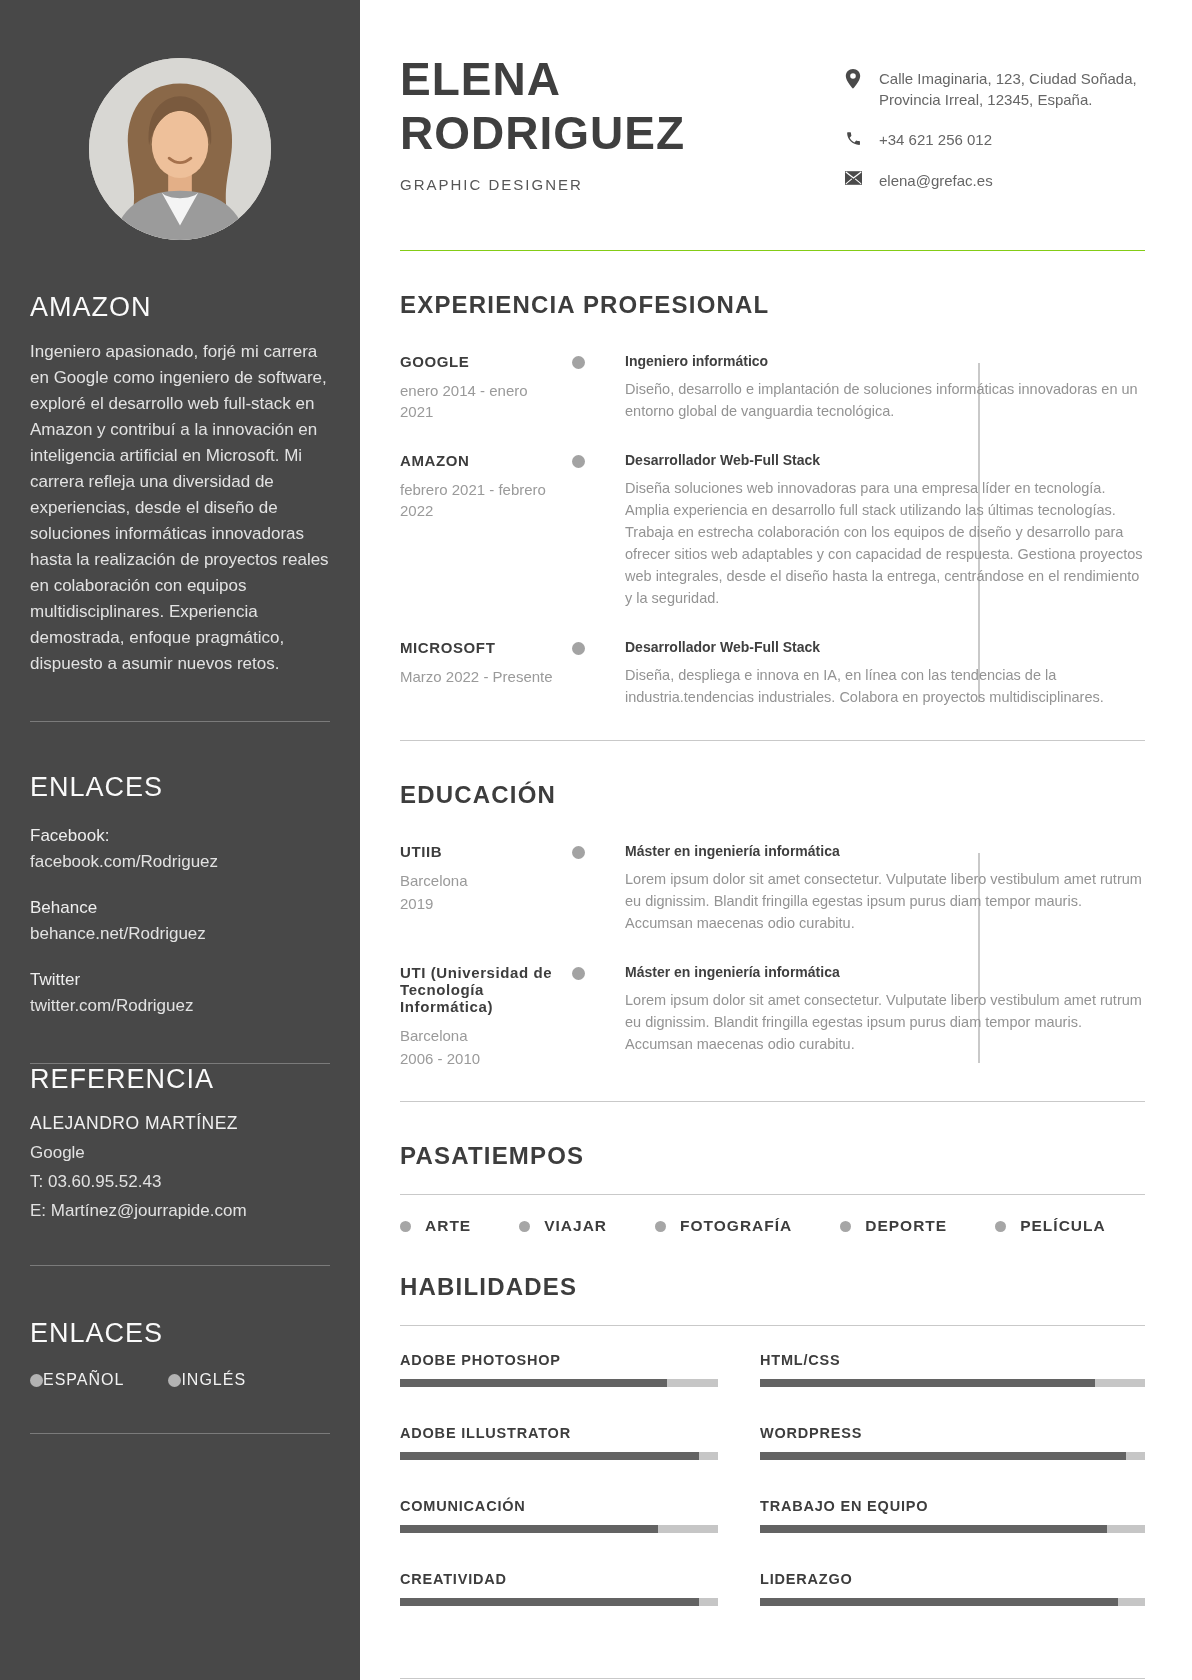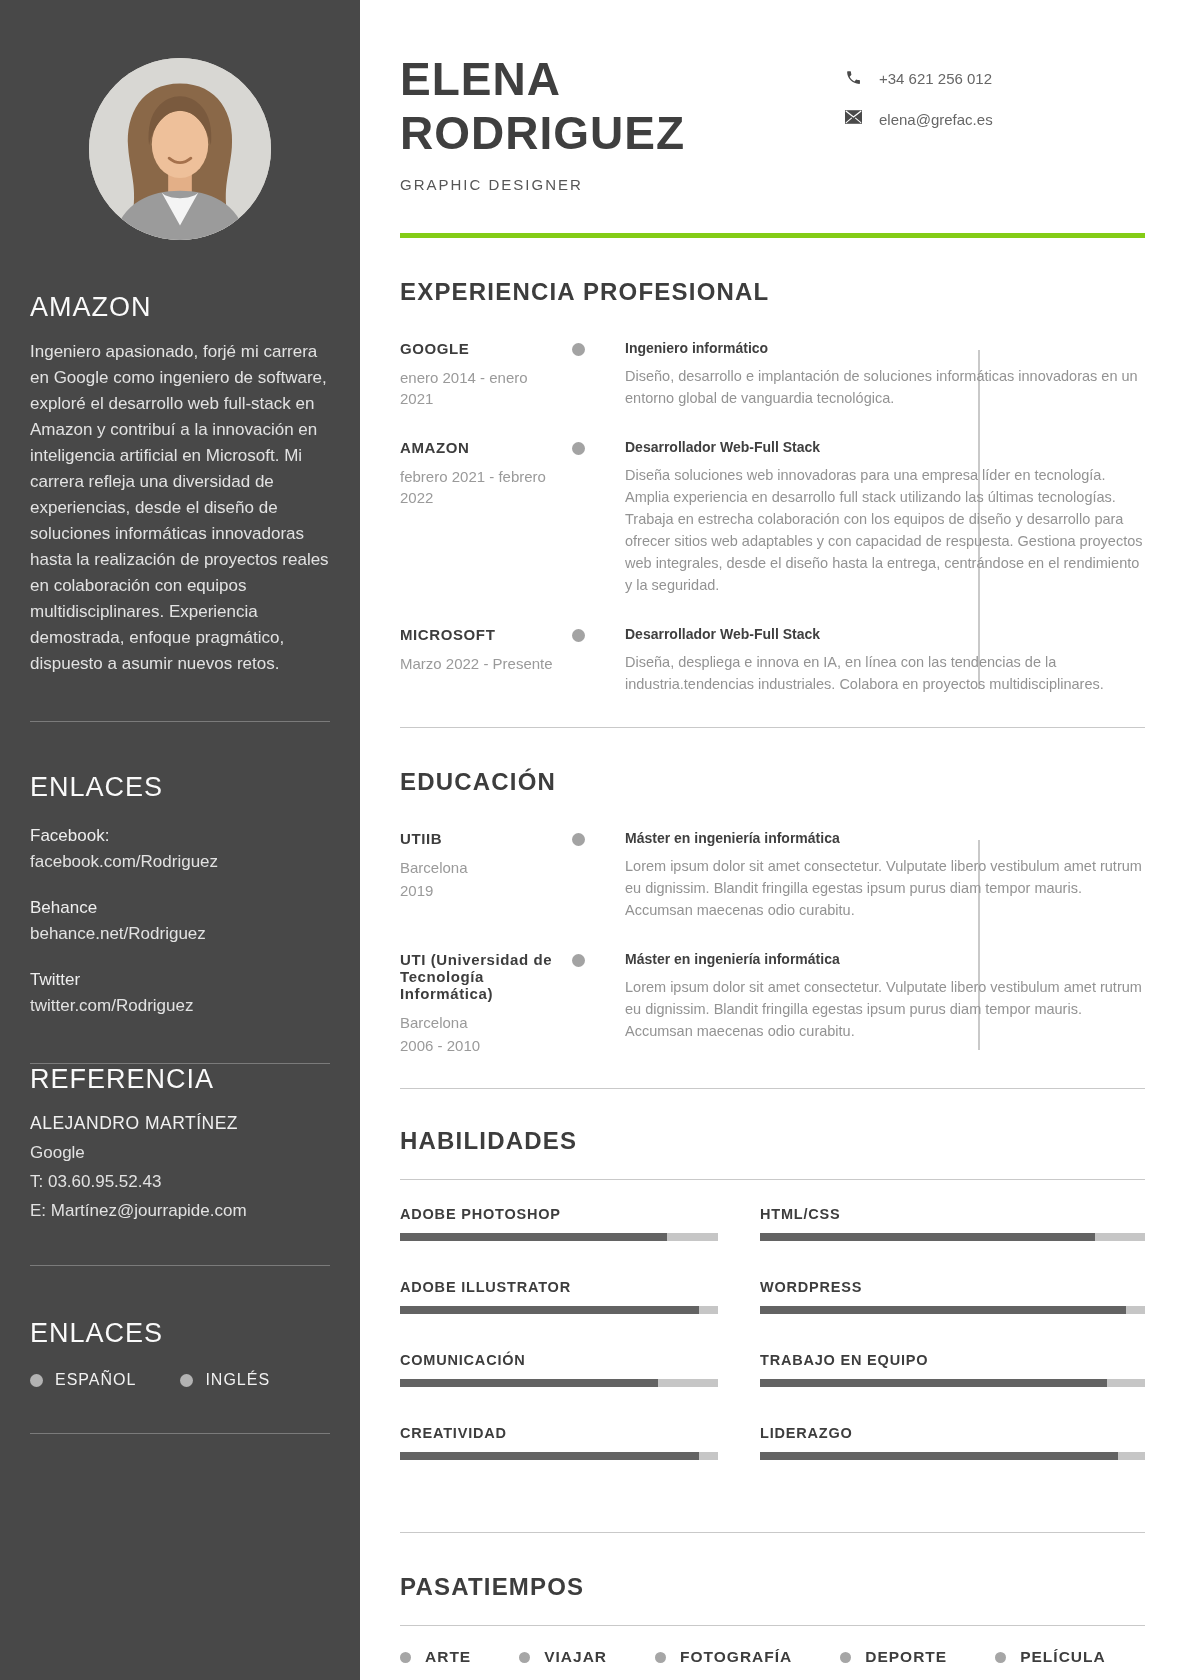--- a/index.html
+++ b/index.html
@@ -17,27 +17,27 @@
   .sb-divider { border:none; border-top:1px solid rgba(255,255,255,.28); margin:44px 0 0 0; }
   .sb-links { margin-top:50px; }
   .link-item { margin-top:20px; font-size:17px; line-height:26px; }
   .link-item .lk-label { color:#eeeeee; }
   .link-item .lk-url { color:#e2e2e2; }
   .sb-reference { }
   .sb-reference .ref-name { margin-top:18px; font-size:17.5px; letter-spacing:.5px; color:#f0f0f0; }
   .sb-reference .ref-line { margin-top:9px; font-size:17px; color:#e2e2e2; }
   .sb-languages { margin-top:52px; }
   .lang-row { display:flex; align-items:center; gap:44px; margin-top:22px; }
-  .lang-item { display:flex; align-items:center; gap:12px; }
+  .lang-item { display:flex; align-items:center; }
   .dot-bullet { width:13px; height:13px; border-radius:50%; background:#b3b3b3; flex:0 0 auto; }
   .lang-label { font-size:16px; letter-spacing:1px; color:#f2f2f2; }
 
   
   .main { margin-left:360px; padding:0 47px 0 40px; }
-  .header { display:flex; justify-content:space-between; padding-top:52px; padding-bottom:40px; border-bottom:5px solid #84cc16; }
+  .header { display:flex; justify-content:space-between; padding-top:52px; padding-bottom:40px; border-bottom:1px solid #84cc16; }
   .name-block h1 { font-size:46px; line-height:54px; font-weight:700; letter-spacing:1px; color:#3f3f3f; }
   .role { margin-top:16px; font-size:15px; letter-spacing:2px; color:#565656; }
   .contact-block { padding-top:16px; width:300px; }
   .contact-row { display:flex; gap:16px; margin-bottom:19px; align-items:flex-start; }
   .contact-row .cicon { flex:0 0 18px; padding-top:1px; }
   .contact-row .ctext { font-size:15px; line-height:21px; color:#666666; }
 
   .section { border-bottom:1px solid #c9c9c9; }
   .sec-title { font-size:24px; font-weight:700; letter-spacing:1.2px; color:#3d3d3d; }
 
@@ -145,20 +145,31 @@
 
     <header class="header">
       <div class="name-block">
         <h1>ELENA</h1>
         <h1>RODRIGUEZ</h1>
         <div class="role">GRAPHIC DESIGNER</div>
       </div>
       <div class="contact-block">
         <div class="contact-row">
           <span class="cicon">
+            <svg width="16" height="20" viewBox="0 0 16 20">
+                <path d="M8 0C3.9 0 .8 3.1.8 7.1c0 5.3 7.2 12.6 7.2 12.6s7.2-7.3 7.2-12.6C15.2 3.1 12.1 0 8 0zm0 9.8a2.8 2.8 0 110-5.6 2.8 2.8 0 010 5.6z" fill="#4a4a4a"></path>
+              </svg>
+          </span>
+          <span class="ctext">
+            <span>Calle Imaginaria, 123, Ciudad Soñada,</span><br>
+            <span>Provincia Irreal, 12345, España.</span>
+          </span>
+        </div>
+        <div class="contact-row">
+          <span class="cicon">
             <svg width="17" height="17" viewBox="0 0 24 24">
                 <path d="M6.6 10.8c1.5 2.9 3.8 5.2 6.7 6.7l2.2-2.2c.3-.3.7-.4 1-.2 1.1.4 2.3.6 3.6.6.6 0 1 .4 1 1V20c0 .6-.4 1-1 1C10.6 21 3 13.4 3 4c0-.6.4-1 1-1h3.4c.6 0 1 .4 1 1 0 1.2.2 2.4.6 3.6.1.3 0 .7-.2 1l-2.2 2.2z" fill="#4a4a4a"></path>
               </svg>
           </span>
           <span class="ctext">+34 621 256 012</span>
         </div>
         <div class="contact-row">
           <span class="cicon">
             <svg width="17" height="14" viewBox="0 0 20 16">
                 <path d="M0 0h20v16H0z" fill="#4a4a4a"></path>
@@ -240,20 +251,47 @@
             <div class="e-dates" style="margin-top:2px;">2006 - 2010</div>
           </div>
           <div>
             <div class="e-role">Máster en ingeniería informática</div>
             <div class="e-desc">Lorem ipsum dolor sit amet consectetur. Vulputate libero vestibulum amet rutrum eu dignissim. Blandit fringilla egestas ipsum purus diam tempor mauris. Accumsan maecenas odio curabitu.</div>
           </div>
         </div>
       </div>
     </section>
 
+    <section class="section hobbies-section">
+      <h2 class="sec-title">PASATIEMPOS</h2>
+      <hr class="sec-rule">
+      <div class="hobby-row">
+        <div class="hobby-item">
+          <span class="hobby-bullet"></span>
+          <span class="hobby-label">ARTE</span>
+        </div>
+        <div class="hobby-item">
+          <span class="hobby-bullet"></span>
+          <span class="hobby-label">VIAJAR</span>
+        </div>
+        <div class="hobby-item">
+          <span class="hobby-bullet"></span>
+          <span class="hobby-label">FOTOGRAFÍA</span>
+        </div>
+        <div class="hobby-item">
+          <span class="hobby-bullet"></span>
+          <span class="hobby-label">DEPORTE</span>
+        </div>
+        <div class="hobby-item">
+          <span class="hobby-bullet"></span>
+          <span class="hobby-label">PELÍCULA</span>
+        </div>
+      </div>
+    </section>
+
     <section class="section skills-section">
       <h2 class="sec-title">HABILIDADES</h2>
       <hr class="sec-rule">
       <div class="skills-grid">
 
         <div class="skill">
           <div class="skill-label">ADOBE PHOTOSHOP</div>
           <div class="skill-track">
               <div class="skill-fill" style="width: 84%;"></div>
             </div>
@@ -297,41 +335,14 @@
         <div class="skill">
           <div class="skill-label">LIDERAZGO</div>
           <div class="skill-track">
               <div class="skill-fill" style="width: 93%;"></div>
             </div>
         </div>
 
       </div>
     </section>
 
-    <section class="section hobbies-section">
-      <h2 class="sec-title">PASATIEMPOS</h2>
-      <hr class="sec-rule">
-      <div class="hobby-row">
-        <div class="hobby-item">
-          <span class="hobby-bullet"></span>
-          <span class="hobby-label">ARTE</span>
-        </div>
-        <div class="hobby-item">
-          <span class="hobby-bullet"></span>
-          <span class="hobby-label">VIAJAR</span>
-        </div>
-        <div class="hobby-item">
-          <span class="hobby-bullet"></span>
-          <span class="hobby-label">FOTOGRAFÍA</span>
-        </div>
-        <div class="hobby-item">
-          <span class="hobby-bullet"></span>
-          <span class="hobby-label">DEPORTE</span>
-        </div>
-        <div class="hobby-item">
-          <span class="hobby-bullet"></span>
-          <span class="hobby-label">PELÍCULA</span>
-        </div>
-      </div>
-    </section>
-
   </main>
 </div>
 
 </body></html>

